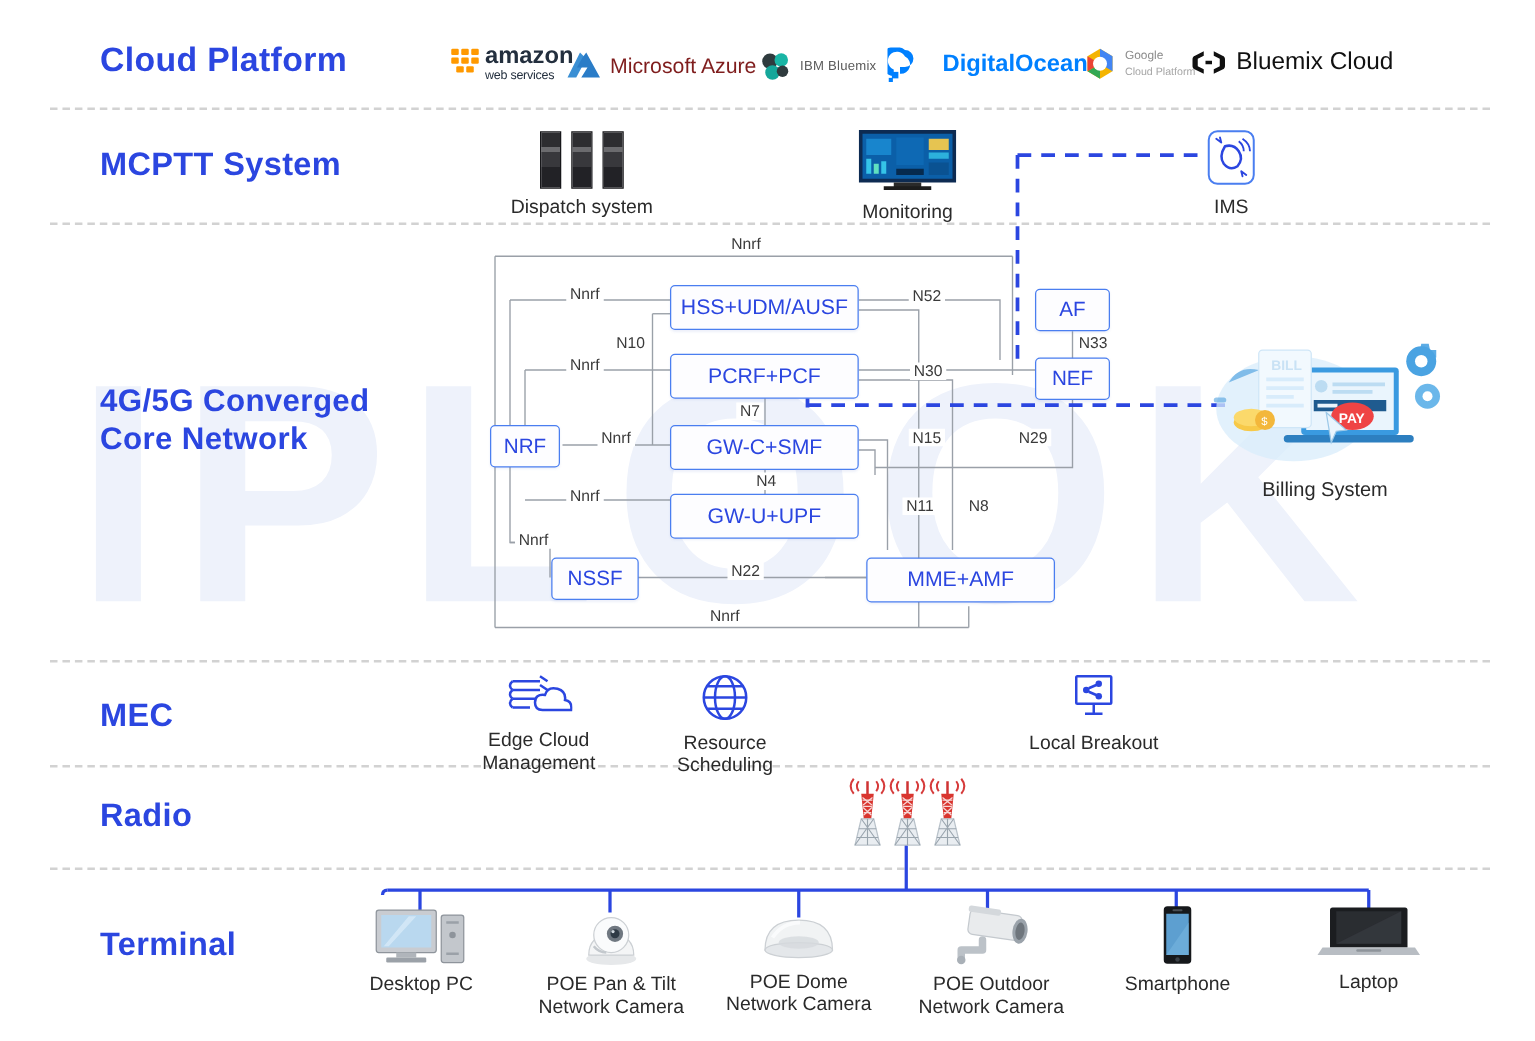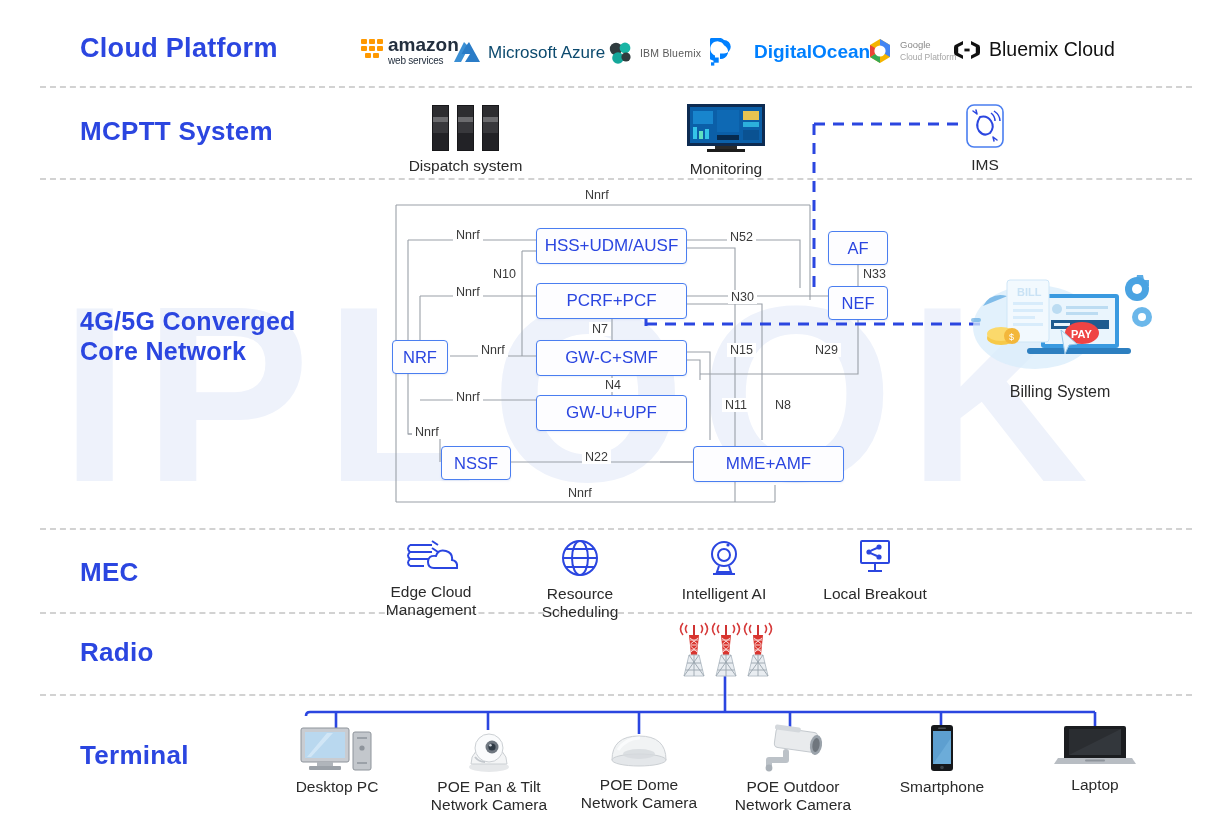--- a/index.html
+++ b/index.html
@@ -130,21 +130,21 @@
       <span style="display:block;font-size:19px;font-weight:bold;color:#232f3e;line-height:1;">amazon</span>
       <span style="display:block;font-size:10px;color:#232f3e;letter-spacing:-.2px;line-height:1.3;">web services</span>
     </span>
   </div>
 
   <div class="logo" style="left:452px; top:40px;">
     <svg width="30" height="26" viewBox="0 0 30 26">
       <path d="M12 2 L2 22 L9 22 L17 7 Z" fill="#3a8fd4"></path>
       <path d="M14 6 L9.5 14 L18 14 L13 22 L28 22 L17 2 Z" fill="#2a7cc7"></path>
     </svg>
-    <span class="logo-txt" style="margin-left:6px;font-size:17px;color:#0c4a6e;">Microsoft Azure</span>
+    <span class="logo-txt" style="margin-left:6px;font-size:17px;color:#7f1d1d;">Microsoft Azure</span>
   </div>
 
   <div class="logo" style="left:607px; top:40px;">
     <svg width="28" height="26" viewBox="0 0 28 26">
       <circle cx="9" cy="9" r="6.2" fill="#2f3b3e"></circle>
       <circle cx="18" cy="8" r="5.4" fill="#19b5a5"></circle>
       <circle cx="11" cy="18" r="5.8" fill="#15a79a"></circle>
       <circle cx="19" cy="17" r="4.6" fill="#2f3b3e"></circle>
     </svg>
     <span class="logo-txt" style="margin-left:5px;font-size:10.5px;color:#5a5a5a;letter-spacing:.2px;">IBM Bluemix</span>
@@ -388,32 +388,20 @@
       <svg width="42" height="40" viewBox="0 0 42 40" fill="none" stroke="#2b46e0" stroke-width="2">
         <circle cx="21" cy="20" r="17"></circle>
         <ellipse cx="21" cy="20" rx="8" ry="17"></ellipse>
         <path d="M4 20 h34 M7 11 h28 M7 29 h28"></path>
       </svg>
     </div>
     <div class="lbl" style="margin-top:3px;">Resource</div>
     <div class="lbl">Scheduling</div>
   </div>
 
-  <div class="node" style="left:665px; top:538px; width:118px;">
-    <div class="icon">
-      <svg width="42" height="40" viewBox="0 0 42 40" fill="none" stroke="#2b46e0" stroke-width="2">
-        <circle cx="21" cy="16" r="12"></circle>
-        <circle cx="21" cy="17" r="6"></circle>
-        <circle cx="25" cy="7" r="1.6" fill="#2b46e0" stroke="none"></circle>
-        <path d="M16 28 l-2 6 h14 l-2 -6"></path>
-        <path d="M10 36 h22"></path>
-      </svg>
-    </div>
-    <div class="lbl" style="margin-top:3px;">Intelligent AI</div>
-  </div>
 
   <div class="node" style="left:815px; top:538px; width:120px;">
     <div class="icon">
       <svg width="42" height="40" viewBox="0 0 42 40" fill="none" stroke="#2b46e0" stroke-width="2">
         <rect x="7" y="3" width="28" height="22" rx="1"></rect>
         <circle cx="25" cy="9" r="2.6" fill="#2b46e0" stroke="none"></circle>
         <circle cx="25" cy="19" r="2.6" fill="#2b46e0" stroke="none"></circle>
         <circle cx="15" cy="14" r="2.6" fill="#2b46e0" stroke="none"></circle>
         <path d="M17 12.6 L23 10 M17 15.4 L23 18"></path>
         <path d="M21 25 v7 M14 33 h14"></path>

